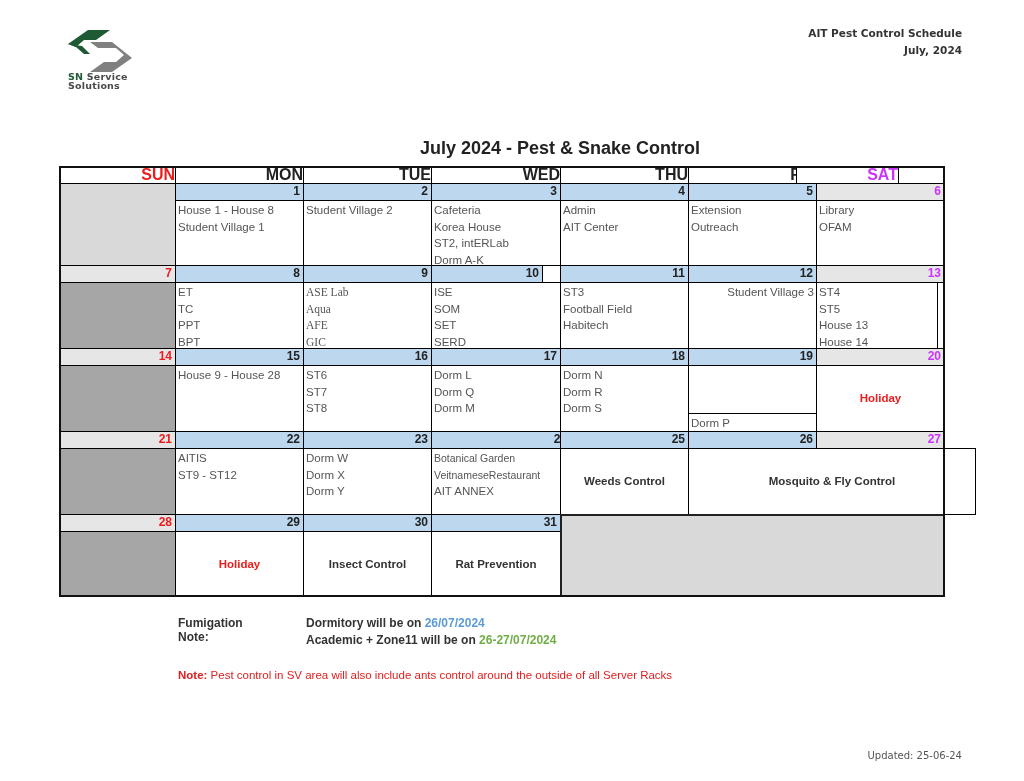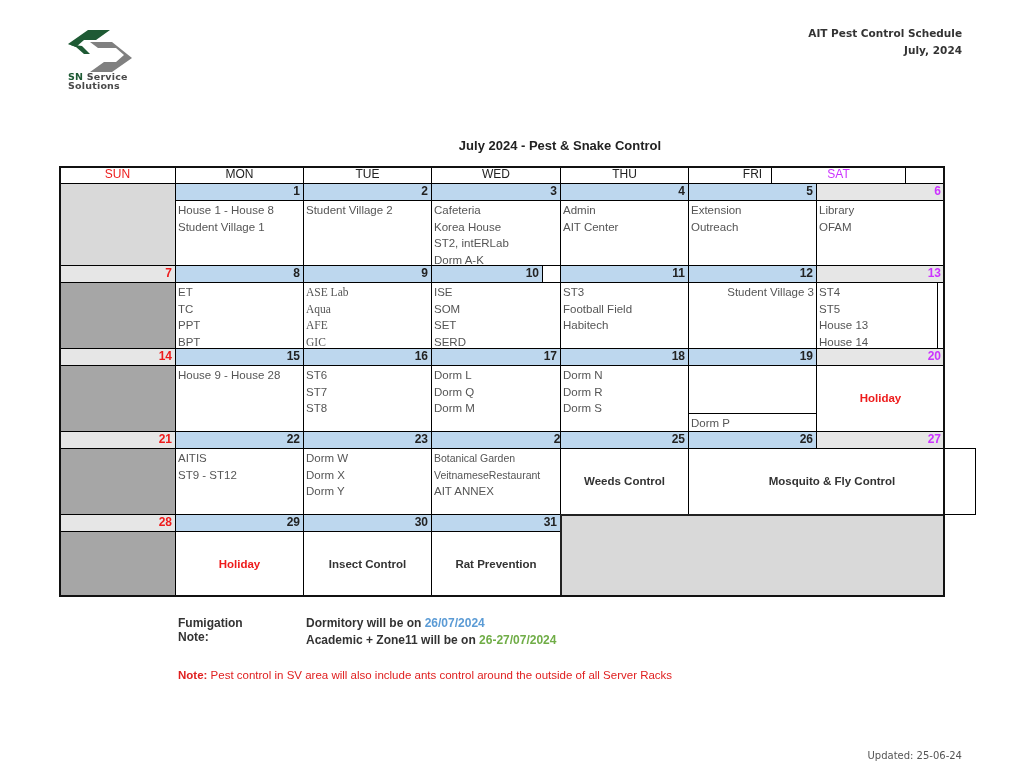--- a/index.html
+++ b/index.html
@@ -2,24 +2,24 @@
 <html><head>
 <meta charset="utf-8">
 <style>
   html, body { margin:0; padding:0; background:#ffffff; }
   body { width:1024px; height:781px; position:relative; overflow:hidden; font-family:"Liberation Sans", sans-serif; color:#000; }
   .logo { position:absolute; left:66px; top:28px; width:68px; height:66px; }
   .logo svg { display:block; }
   .logo-text { position:absolute; left:68px; top:72px; font-family:"DejaVu Sans", sans-serif; font-size:9.5px; line-height:9px; font-weight:bold; color:#4a4a4a; letter-spacing:0.2px; }
   .logo-text .sn { color:#1e5a34; }
   .doc-title { position:absolute; right:62px; top:25px; text-align:right; font-family:"DejaVu Sans", sans-serif; font-size:10.5px; font-weight:bold; color:#333; line-height:17px; }
-  .cal-title { position:absolute; left:0; width:1024px; top:138px; text-align:center; font-size:13px; font-weight:bold; color:#222; padding-left:96px; box-sizing:border-box; }
+  .cal-title { position:absolute; left:0; width:1024px; top:138px; text-align:center; font-size:18px; font-weight:bold; color:#222; padding-left:96px; box-sizing:border-box; }
   .grid { position:absolute; left:59px; top:166px; width:886px; height:431px; }
   .cell { position:absolute; box-sizing:border-box; }
-  .hdr { border:1px solid #000; background:#fff; font-size:12px; font-weight:normal; text-align:center; line-height:15px; color:#222; }
+  .hdr { border:1px solid #000; background:#fff; font-size:16px; font-weight:bold; text-align:right; line-height:15px; color:#222; }
   .hdr.sun { color:#ee1c1c; }
   .hdr.sat { color:#cc33ff; }
   .num { border:1px solid #000; background:#bdd7ee; font-size:12px; font-weight:bold; text-align:right; padding-right:3px; line-height:15px; color:#222; }
   .num.gray { background:#e6e6e6; }
   .num.sun { color:#ee1c1c; }
   .num.sat { color:#cc33ff; }
   .content { border:1px solid #000; background:#fff; font-size:11.5px; color:#555; padding:1px 2px; line-height:16.5px; }
   .content.sun { background:#a6a6a6; }
   .content.sun1 { background:#d9d9d9; }
   .content .line { display:block; white-space:nowrap; }
@@ -61,21 +61,21 @@
 <div class="cal-title">July 2024 - Pest &amp; Snake Control</div>
 
 <div class="grid">
 
   <div class="cell hdr sun" style="left:0;top:0;width:117px;height:18px;">SUN</div>
   <div class="cell hdr" style="left:116px;top:0;width:129px;height:18px;">MON</div>
   <div class="cell hdr" style="left:244px;top:0;width:129px;height:18px;">TUE</div>
   <div class="cell hdr" style="left:372px;top:0;width:130px;height:18px;">WED</div>
   <div class="cell hdr" style="left:501px;top:0;width:129px;height:18px;">THU</div>
   <div class="cell hdr" style="left:629px;top:0;width:129px;height:18px;">FRI</div>
-  <div class="cell hdr sat" style="left:712px;top:0;width:135px;height:18px;">SAT</div>
+  <div class="cell hdr sat" style="left:737px;top:0;width:103px;height:18px;">SAT</div>
 
   <div class="cell content sun1" style="left:0;top:17px;width:117px;height:83px;"></div>
   <div class="cell num" style="left:116px;top:17px;width:129px;height:18px;">1</div>
   <div class="cell num" style="left:244px;top:17px;width:129px;height:18px;">2</div>
   <div class="cell num" style="left:372px;top:17px;width:130px;height:18px;">3</div>
   <div class="cell num" style="left:501px;top:17px;width:129px;height:18px;">4</div>
   <div class="cell num" style="left:629px;top:17px;width:129px;height:18px;">5</div>
   <div class="cell num gray sat" style="left:757px;top:17px;width:129px;height:18px;">6</div>
 
   <div class="cell content" style="left:116px;top:34px;width:129px;height:66px;">

